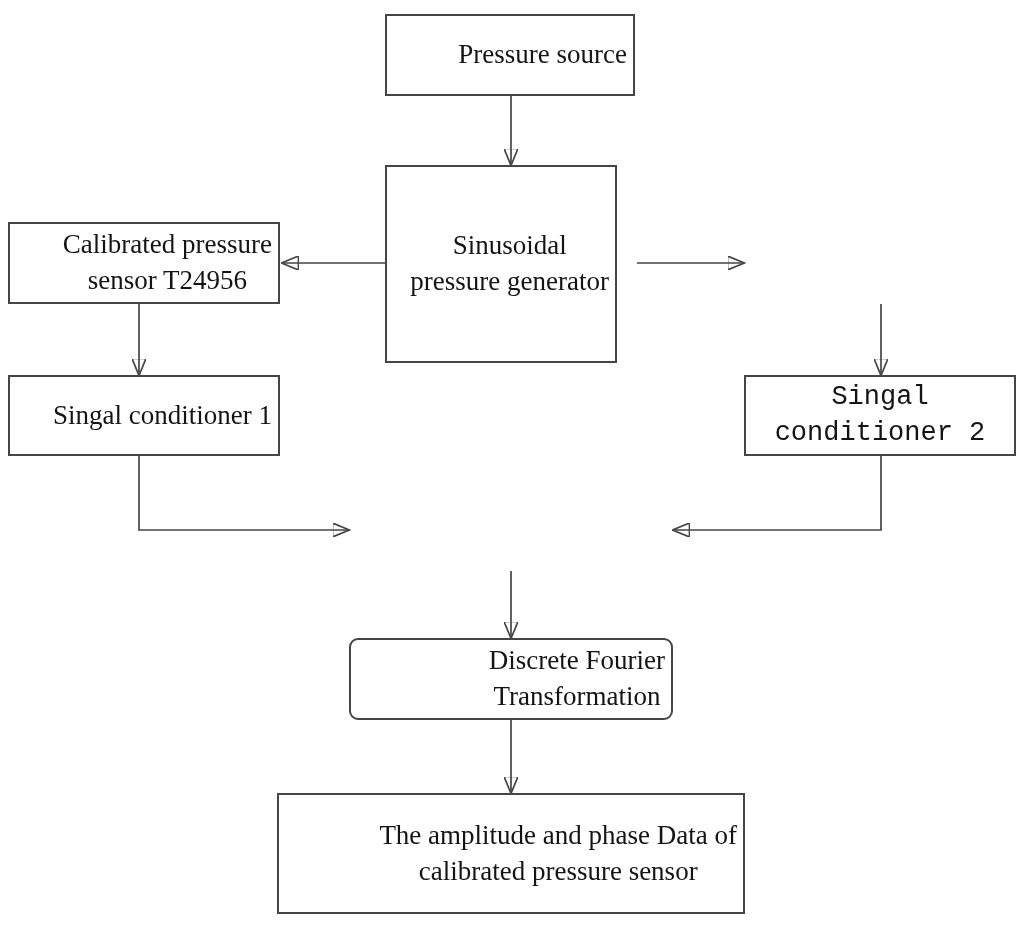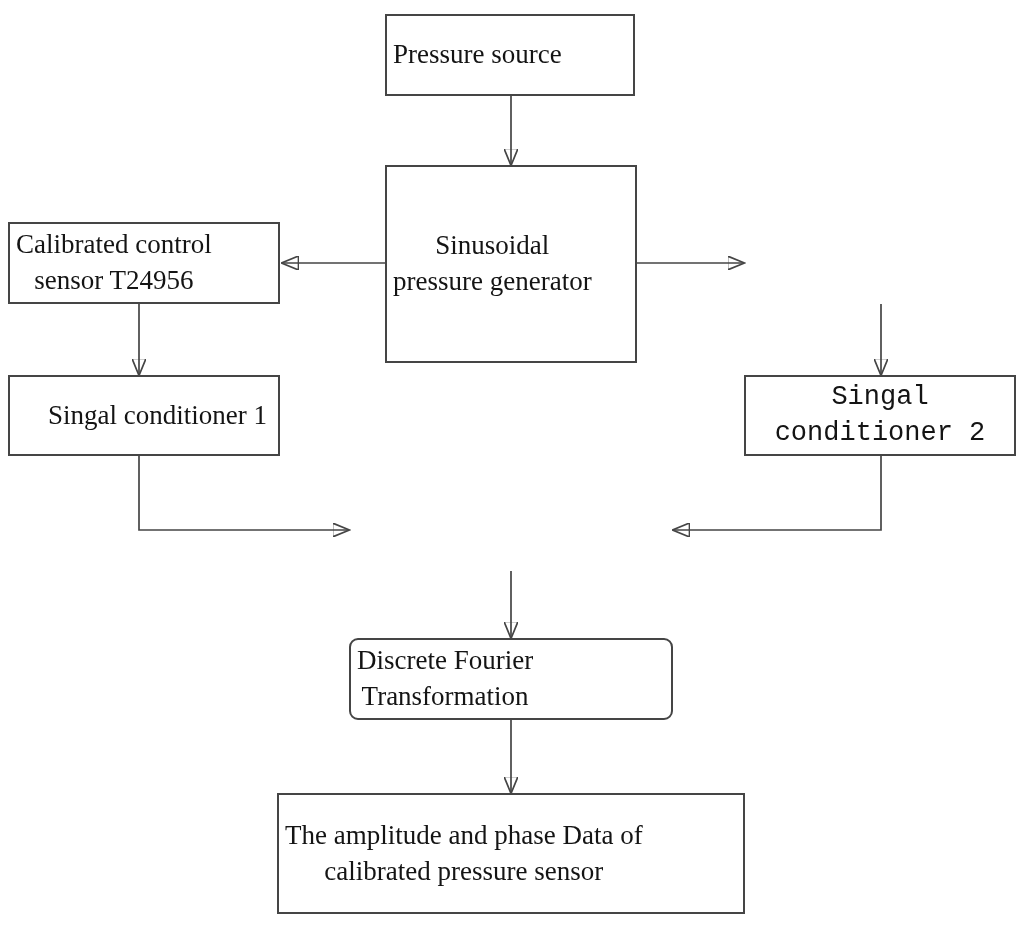--- a/index.html
+++ b/index.html
@@ -32,34 +32,34 @@
     fill: none;
     stroke: var(--line);
     stroke-width: 1.7;
   }
   .node {
     position: absolute;
     background: var(--box-fill);
     border: 2px solid var(--box-border);
     display: flex;
     align-items: center;
-    justify-content: flex-start;
+    justify-content: flex-end;
     text-align: center;
   }
   .node .label {
     display: block;
     white-space: pre-line;
     font-size: 27px;
     line-height: 1.32;
     color: var(--text);
     padding: 0 6px;
   }
   
   #n-pressure   { left: 385px; top: 14px;  width: 250px; height: 82px; }
-  #n-generator  { left: 385px; top: 165px; width: 252px; height: 198px; }
+  #n-generator  { left: 385px; top: 165px; width: 232px; height: 198px; }
   #n-calibrated { left: 8px;   top: 222px; width: 272px; height: 82px; }
   #n-standard   { left: 744px; top: 222px; width: 272px; height: 82px; }
   #n-cond1      { left: 8px;   top: 375px; width: 272px; height: 81px; padding-left: 32px; }
   #n-cond2      { left: 744px; top: 375px; width: 272px; height: 81px; font-family: Liberation Mono, monospace; }
   #n-daq        { left: 349px; top: 489px; width: 324px; height: 82px; }
   #n-dft        { left: 349px; top: 638px; width: 324px; height: 82px; border-radius: 9px; }
   #n-output     { left: 277px; top: 793px; width: 468px; height: 121px; }
 </style>
 </head>
 <body>
@@ -86,21 +86,21 @@
   <div class="node" id="n-pressure">
     <span class="label">Pressure source</span>
   </div>
 
   <div class="node" id="n-generator">
     <span class="label">Sinusoidal
 pressure generator</span>
   </div>
 
   <div class="node" id="n-calibrated">
-    <span class="label">Calibrated control
+    <span class="label">Calibrated pressure
 sensor T24956</span>
   </div>
 
 
   <div class="node" id="n-cond1">
     <span class="label">Singal conditioner 1</span>
   </div>
 
   <div class="node" id="n-cond2">
     <span class="label">Singal conditioner 2</span>

